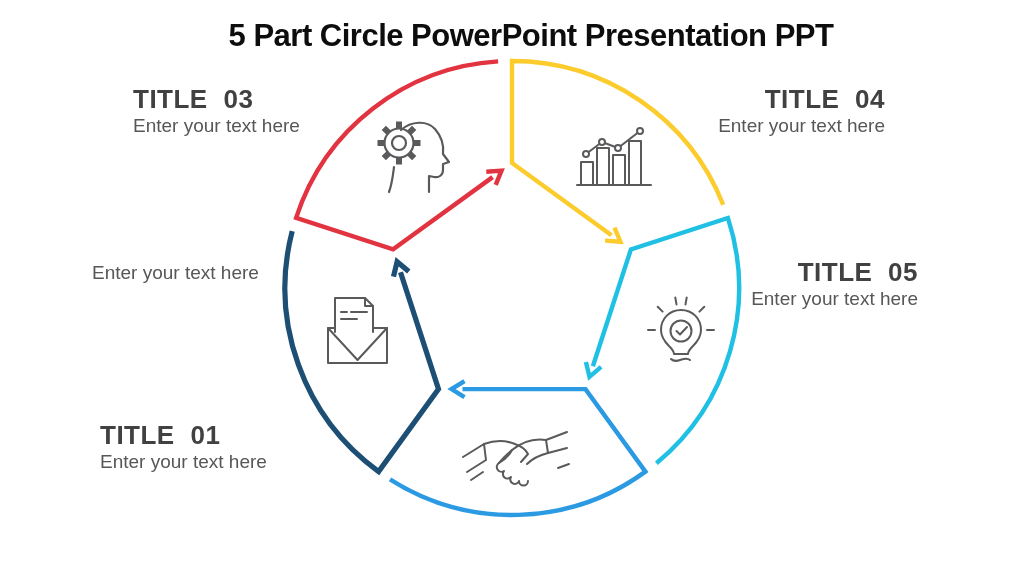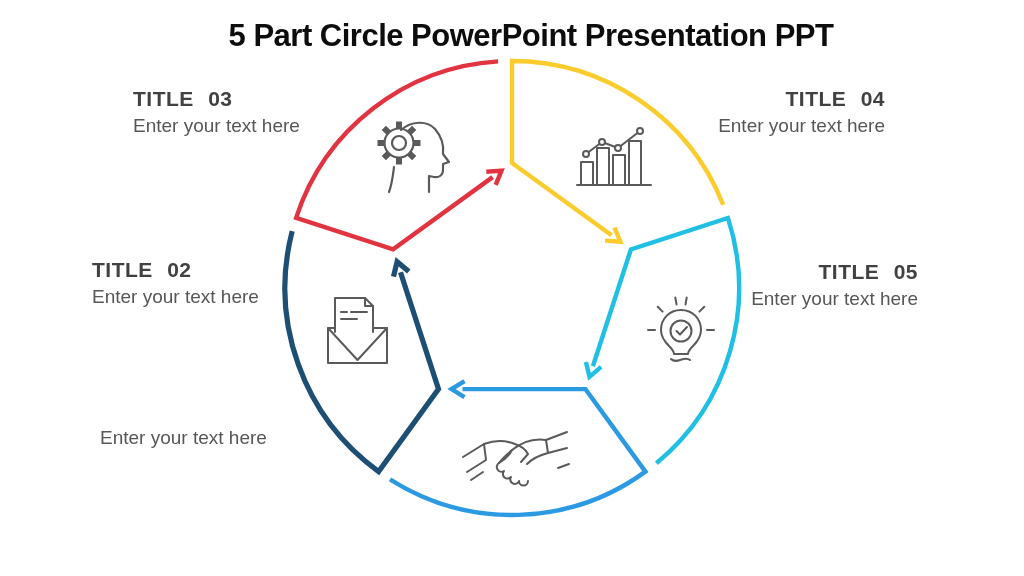--- a/index.html
+++ b/index.html
@@ -2,21 +2,21 @@
 <html><head>
 <meta charset="utf-8">
 <style>
   html,body{margin:0;padding:0;background:#fff;}
   #slide{position:relative;width:1012px;height:576px;background:#fff;overflow:hidden;
          font-family:"Liberation Sans",sans-serif;}
   #heading{position:absolute;top:18px;left:0;width:100%;box-sizing:border-box;padding-left:50px;
            text-align:center;font-size:31px;font-weight:bold;letter-spacing:-0.5px;
            white-space:nowrap;}
   .label-block{position:absolute;white-space:nowrap;}
-  .label-title{font-size:21px;font-weight:bold;letter-spacing:0.5px;word-spacing:8px;line-height:24px;}
+  .label-title{font-size:26px;font-weight:bold;letter-spacing:0.5px;word-spacing:8px;line-height:24px;}
   .label-subtitle{font-size:19px;line-height:18px;margin-top:6px;}
   #diagram-svg{position:absolute;left:0;top:0;}
   #icon-defs{position:absolute;width:0;height:0;overflow:hidden;}
 </style>
 </head>
 <body>
 
 <div id="slide" style="background: rgb(255, 255, 255);">
 
   <div id="heading" style="color: rgb(13, 13, 13);">5 Part Circle PowerPoint Presentation PPT</div>
@@ -82,24 +82,24 @@
         <path d="M -29,-2 H 30 V 33 H -29 Z"></path>
         <path fill="#fff" d="M -22,2 L -22,-32 L 8,-32 L 16,-24 L 16,2"></path>
         <path d="M 8,-32 V -24 H 16"></path>
         <path d="M -16,-18 H -10 M -6,-18 H 10 M -16,-11 H 0"></path>
         <path d="M -29,-2 L 0.5,30 L 30,-2"></path>
       </g>
       </g>
     </svg>
 
   <div class="label-block" style="top: 423px; left: 100px; text-align: left;">
+    <div class="label-title" style="color: rgb(65, 65, 65);">TITLE 01</div>
     <div class="label-subtitle" style="color: rgb(87, 87, 87);">Enter your text here</div>
   </div>
   <div class="label-block" style="top: 258px; left: 92px; text-align: left;">
-    <div class="label-title" style="color: rgb(65, 65, 65);">TITLE 02</div>
     <div class="label-subtitle" style="color: rgb(87, 87, 87);">Enter your text here</div>
   </div>
   <div class="label-block" style="top: 87px; left: 133px; text-align: left;">
     <div class="label-title" style="color: rgb(65, 65, 65);">TITLE 03</div>
     <div class="label-subtitle" style="color: rgb(87, 87, 87);">Enter your text here</div>
   </div>
   <div class="label-block" style="top: 87px; right: 127px; text-align: right;">
     <div class="label-title" style="color: rgb(65, 65, 65);">TITLE 04</div>
     <div class="label-subtitle" style="color: rgb(87, 87, 87);">Enter your text here</div>
   </div>

